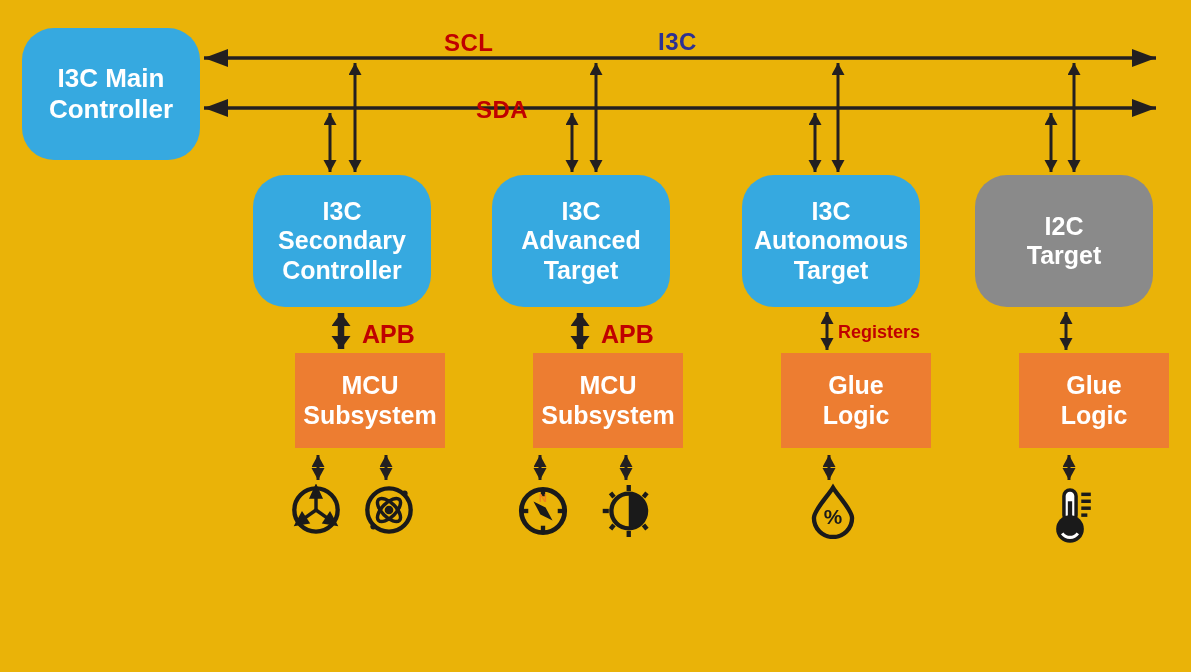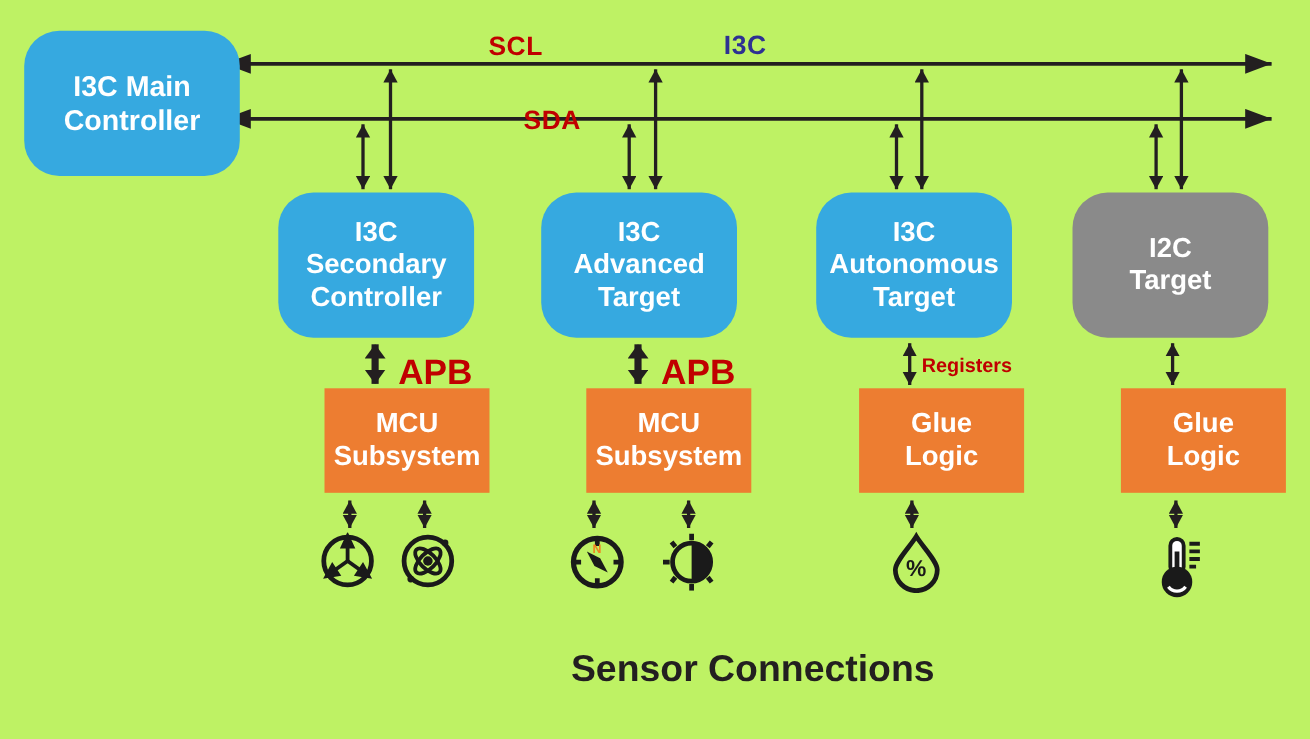--- a/index.html
+++ b/index.html
@@ -1,39 +1,39 @@
 <!DOCTYPE html>
 <html><head>
 <meta charset="utf-8">
 <style>
   html,body { margin:0; padding:0; background:#ffffff; }
   .canvas {
-    position:relative; width:1191px; height:672px; background:#bef264;
+    position:relative; width:1191px; height:672px; background:#eab308;
     font-family:"Liberation Sans", sans-serif; overflow:hidden;
   }
   .overlay { position:absolute; left:0; top:0; pointer-events:none; }
   .box {
     position:absolute; display:flex; align-items:center; justify-content:center;
     text-align:center; color:#ffffff; font-weight:bold;
   }
   .box .box-title { white-space:pre-line; line-height:1.18; }
   .blue  { background:#36A9E0; border-radius:32px; }
   .gray  { background:#8A8A8A; border-radius:32px; }
   .orange{ background:#ED7D31; border-radius:0; }
-  .main-ctrl { left:22px; top:28px; width:196px; height:132px; font-size:26px; }
+  .main-ctrl { left:22px; top:28px; width:178px; height:132px; font-size:26px; }
   .r2 { top:175px; width:178px; height:132px; font-size:25px; }
   .r2a { left:253px; } .r2b { left:492px; } .r2c { left:742px; } .r2d { left:975px; }
   .r3 { top:353px; width:150px; height:95px; font-size:25px;margin-left:25px; }
   .r3a { left:270px; } .r3b { left:508px; } .r3c { left:756px; } .r3d { left:994px; }
   .bus-label {
     position:absolute; font-weight:bold; font-size:24px; color:#C00000; letter-spacing:0.5px;
   }
   .proto-label { color:#2E3192; }
   .ic-label {
-    position:absolute; font-weight:bold; font-size:32px; color:#C00000;
+    position:absolute; font-weight:bold; font-size:25px; color:#C00000;
   }
   .ic-label.small { font-size:18px;text-align:center; }
   .diagram-title {
     position:absolute; left:519px; top:589px; font-weight:bold; font-size:34px; color:#231F20;
   }
   .sensor { position:absolute; }
 </style>
 </head>
 <body>
 
@@ -191,15 +191,14 @@
     <circle cx="30" cy="48" r="16" fill="#1A1A1A"></circle>
     <path d="M21,53 A11,11 0 0 0 39,53" fill="none" stroke="#ffffff" stroke-width="3.5"></path>
     <g stroke="#1A1A1A" stroke-width="4">
       <line x1="43" y1="8" x2="54" y2="8"></line>
       <line x1="43" y1="16" x2="54" y2="16"></line>
       <line x1="43" y1="24" x2="54" y2="24"></line>
       <line x1="43" y1="32" x2="50" y2="32"></line>
     </g>
   </svg>
 
-  <div class="diagram-title">Sensor Connections</div>
 
 </div>
 
 </body></html>

